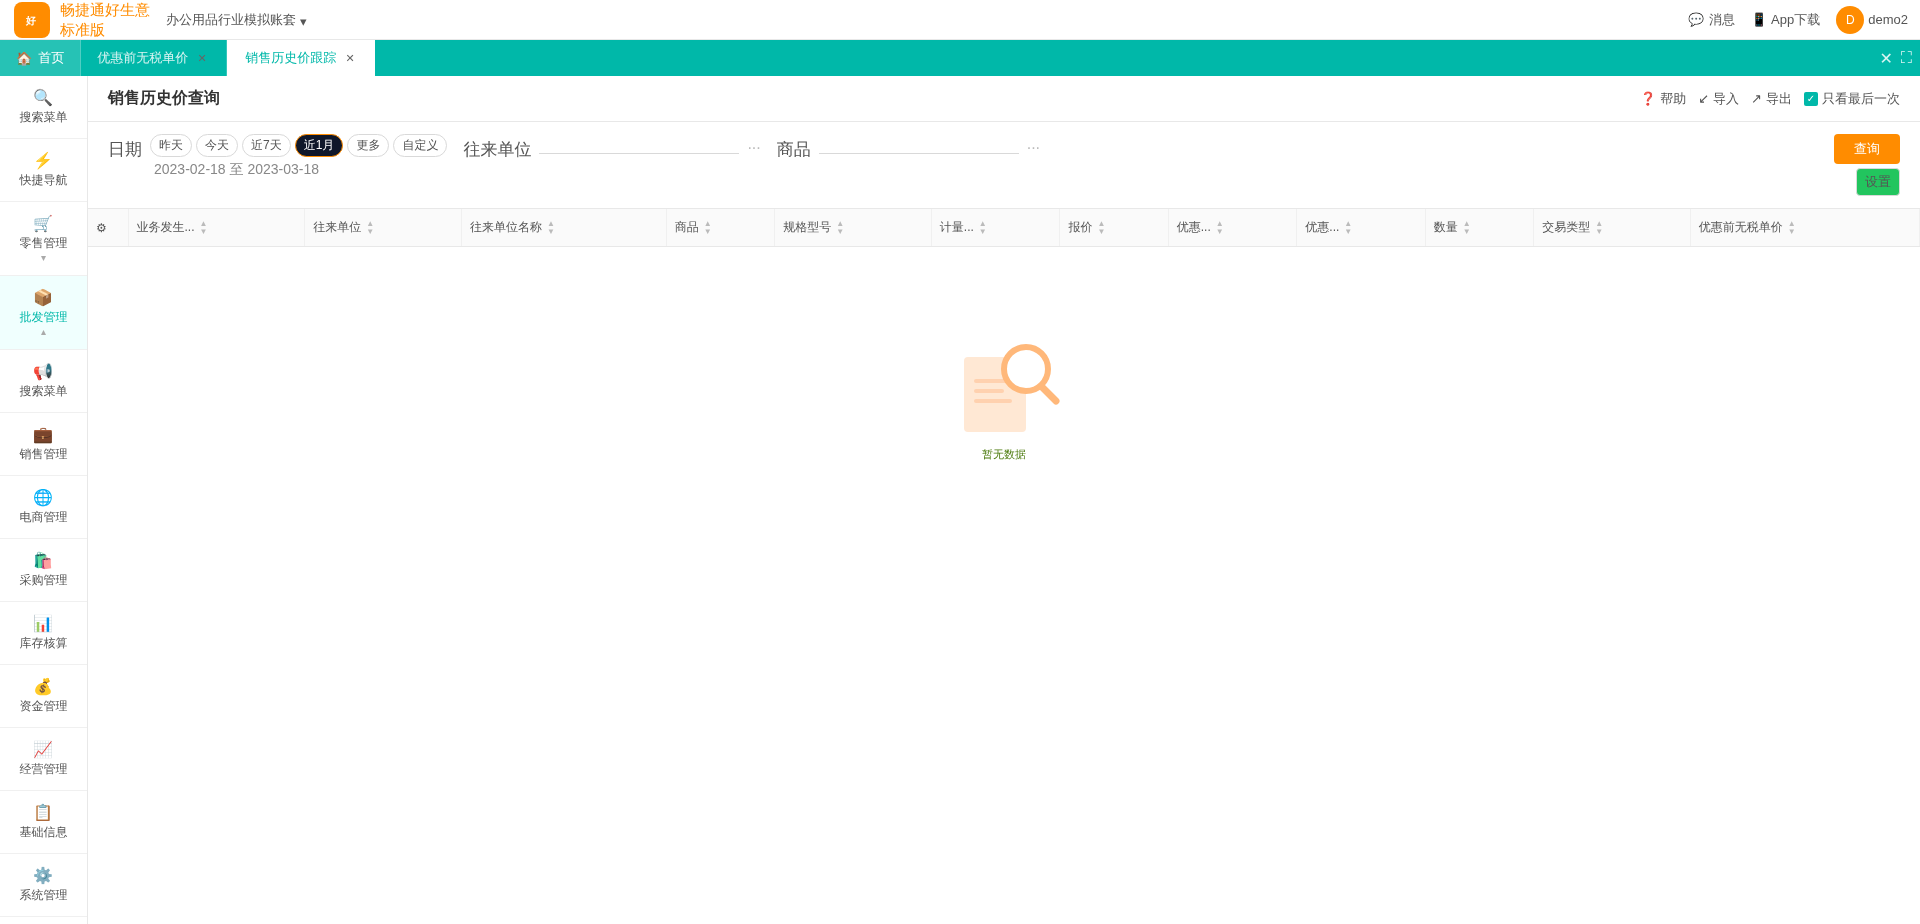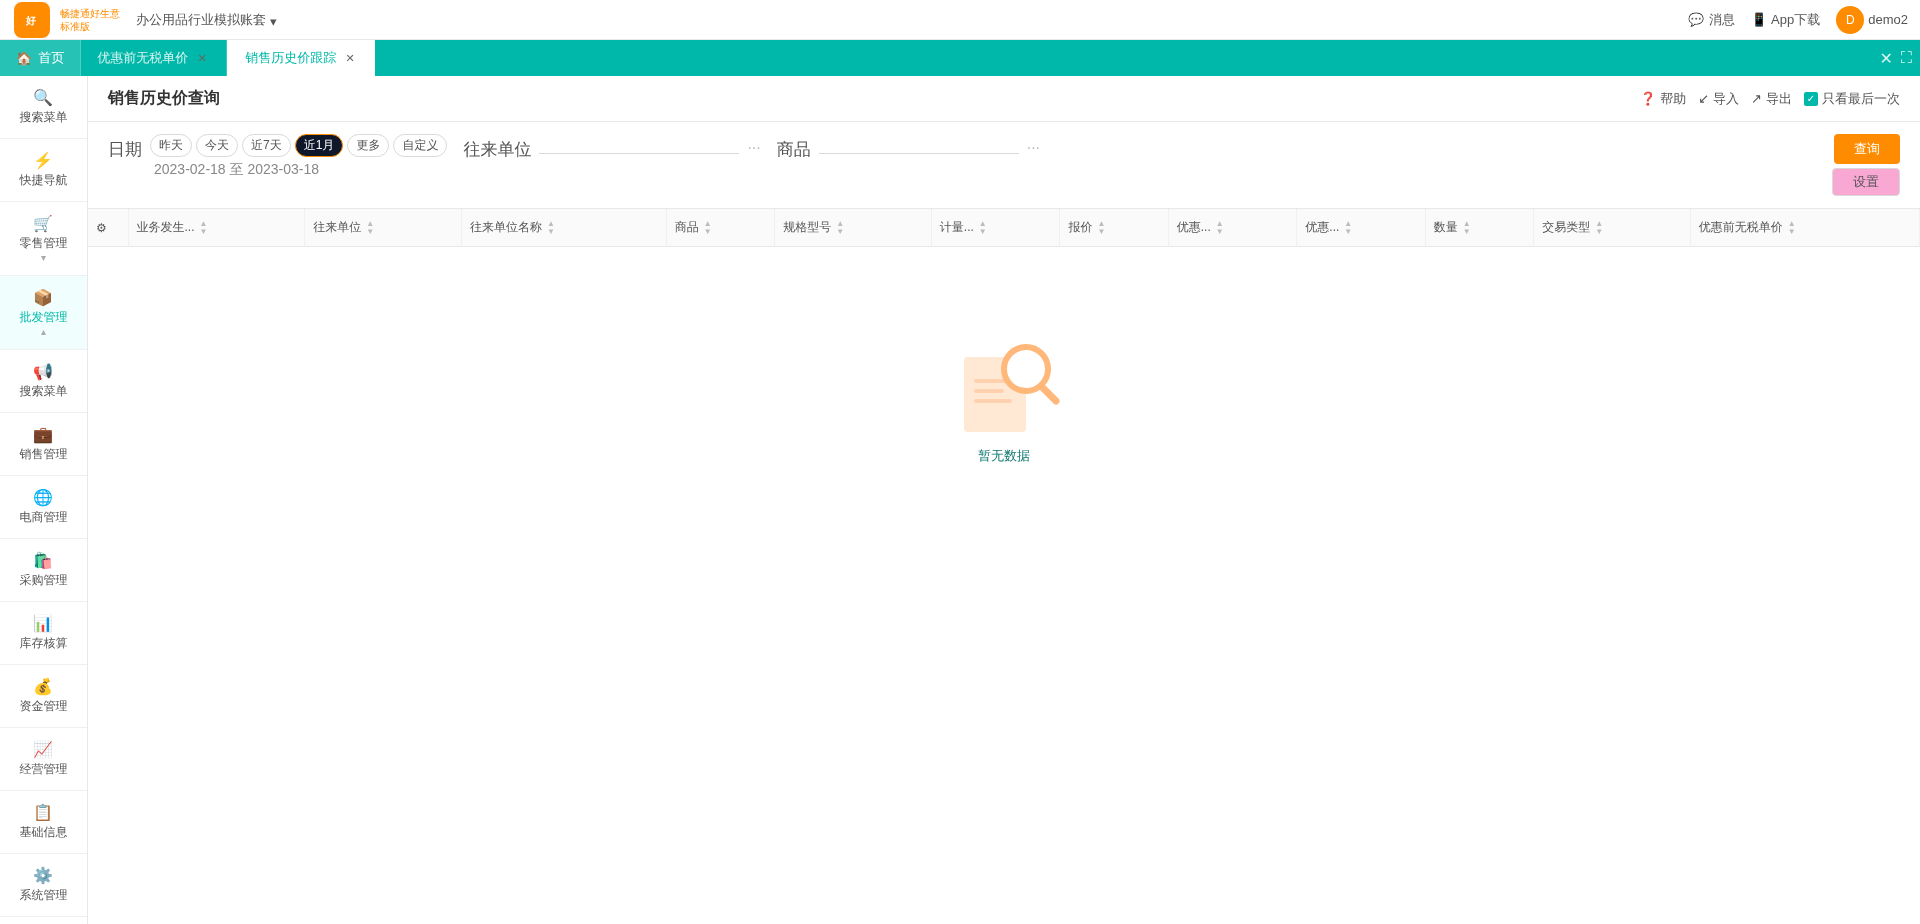--- a/index.html
+++ b/index.html
@@ -3,21 +3,21 @@
   <meta charset="utf-8">
   <style>
     * { margin: 0; padding: 0; box-sizing: border-box; }
     body { font-family: 'Microsoft YaHei', Arial, sans-serif; font-size: 13px; background: #f5f5f5; color: #333; width: 1920px; height: 924px; overflow: hidden; display: flex; flex-direction: column; }
 
     
     .top-bar { height: 40px; background: #fff; display: flex; align-items: center; padding: 0 12px; border-bottom: 1px solid #e8e8e8; justify-content: space-between; flex-shrink: 0; }
     .top-bar-left { display: flex; align-items: center; gap: 8px; }
     .brand-logo { width: 40px; height: 40px; display: flex; align-items: center; justify-content: center; }
     .brand-logo-img { width: 36px; height: 36px; background: #ff8c00; border-radius: 8px; display: flex; align-items: center; justify-content: center; color: white; font-size: 10px; font-weight: bold; }
-    .brand-text { font-size: 10px; color: #ff8c00; line-height: 1.3; }
+    .brand-text { font-size: 15px; color: #ff8c00; line-height: 1.3; }
     .app-selector { display: flex; align-items: flex-end; gap: 4px; font-size: 13px; color: #555; cursor: pointer; padding: 4px 8px; border-radius: 4px; }
     .top-bar-right { display: flex; align-items: center; gap: 16px; color: #555; }
     .top-bar-right-item { display: flex; align-items: center; gap: 4px; cursor: pointer; font-size: 13px; }
     .avatar { width: 28px; height: 28px; border-radius: 50%; background: #ff8c00; display: flex; align-items: center; justify-content: center; color: white; font-size: 12px; }
 
     
     .tab-bar { height: 36px; background: #00b8a9; display: flex; align-items: stretch; flex-shrink: 0; }
     .tab { display: flex; align-items: center; padding: 0 16px; gap: 6px; cursor: pointer; font-size: 13px; color: rgba(255,255,255,0.85); border-right: 1px solid rgba(255,255,255,0.2); position: relative; }
     .tab.home { background: rgba(255,255,255,0.15); color: white; font-weight: 500; }
     .tab.active { background: white; color: #00b8a9; font-weight: 400; padding-left: 18px; }
@@ -53,32 +53,32 @@
     .filter-dates { display: flex; flex-direction: column; gap: 4px; }
     .date-buttons { display: flex; align-items: center; gap: 4px; }
     .date-btn { padding: 2px 8px; border: 1px solid #d9d9d9; border-radius: 12px; cursor: pointer; font-size: 12px; color: #555; background: white; }
     .date-btn.active { background: #0f172a; border-color: #ff8c00; color: white; border-radius: 12px; }
     .date-range-text { font-size: 14px; color: #888; padding-left: 4px; }
     .filter-input-group { display: flex; align-items: center; gap: 8px; }
     .filter-input { border: none; border-bottom: 1px solid #d9d9d9; outline: none; padding: 2px 4px; font-size: 13px; width: 200px; color: #333; }
     .filter-dots { color: #bbb; font-size: 16px; cursor: pointer; }
     .filter-actions { margin-left: auto; display: flex; flex-direction: column; gap: 4px; align-items: flex-end; }
     .btn-query { background: #ff8c00; border: none; color: white; padding: 6px 20px; border-radius: 4px; cursor: pointer; font-size: 13px; }
-    .btn-settings { background: #f9a8d4; border: 1px solid #d9d9d9; color: #555; padding: 4px 20px; border-radius: 4px; cursor: pointer; font-size: 13px; }
+    .btn-settings { background: #22c55e; border: 1px solid #d9d9d9; color: #555; padding: 4px 8px; border-radius: 4px; cursor: pointer; font-size: 13px; }
 
     
     .table-wrapper { flex: 1; overflow: auto; background: white; margin: 0; }
     .table { width: 100%; border-collapse: collapse; }
     .table thead { background: #fafafa; position: sticky; top: 0; z-index: 10; }
     .table th { padding: 10px 8px; text-align: left; font-size: 12px; color: #555; font-weight: 500; border-bottom: 1px solid #e8e8e8; border-right: 1px solid #f0f0f0; white-space: nowrap; cursor: pointer; }
     .th-gear { width: 40px; text-align: center; }
     .th-content { display: flex; align-items: center; gap: 5px; }
     .sort-arrows { display: flex; flex-direction: column; font-size: 8px; color: #bbb; line-height: 1; }
     .empty-state { display: flex; flex-direction: column; align-items: center; justify-content: center; padding: 80px 20px; }
-    .empty-text { color: #0f766e; font-size: 13px; font-family: Liberation Serif, serif; }
+    .empty-text { color: #4d7c0f; font-size: 11px; font-family: Liberation Serif, serif; }
 
     
     .empty-illustration { position: relative; width: 120px; height: 120px; }
   </style>
 </head>
 <body>
 
 <div class="top-bar">
   <div class="top-bar-left">
     <div class="brand-logo">

